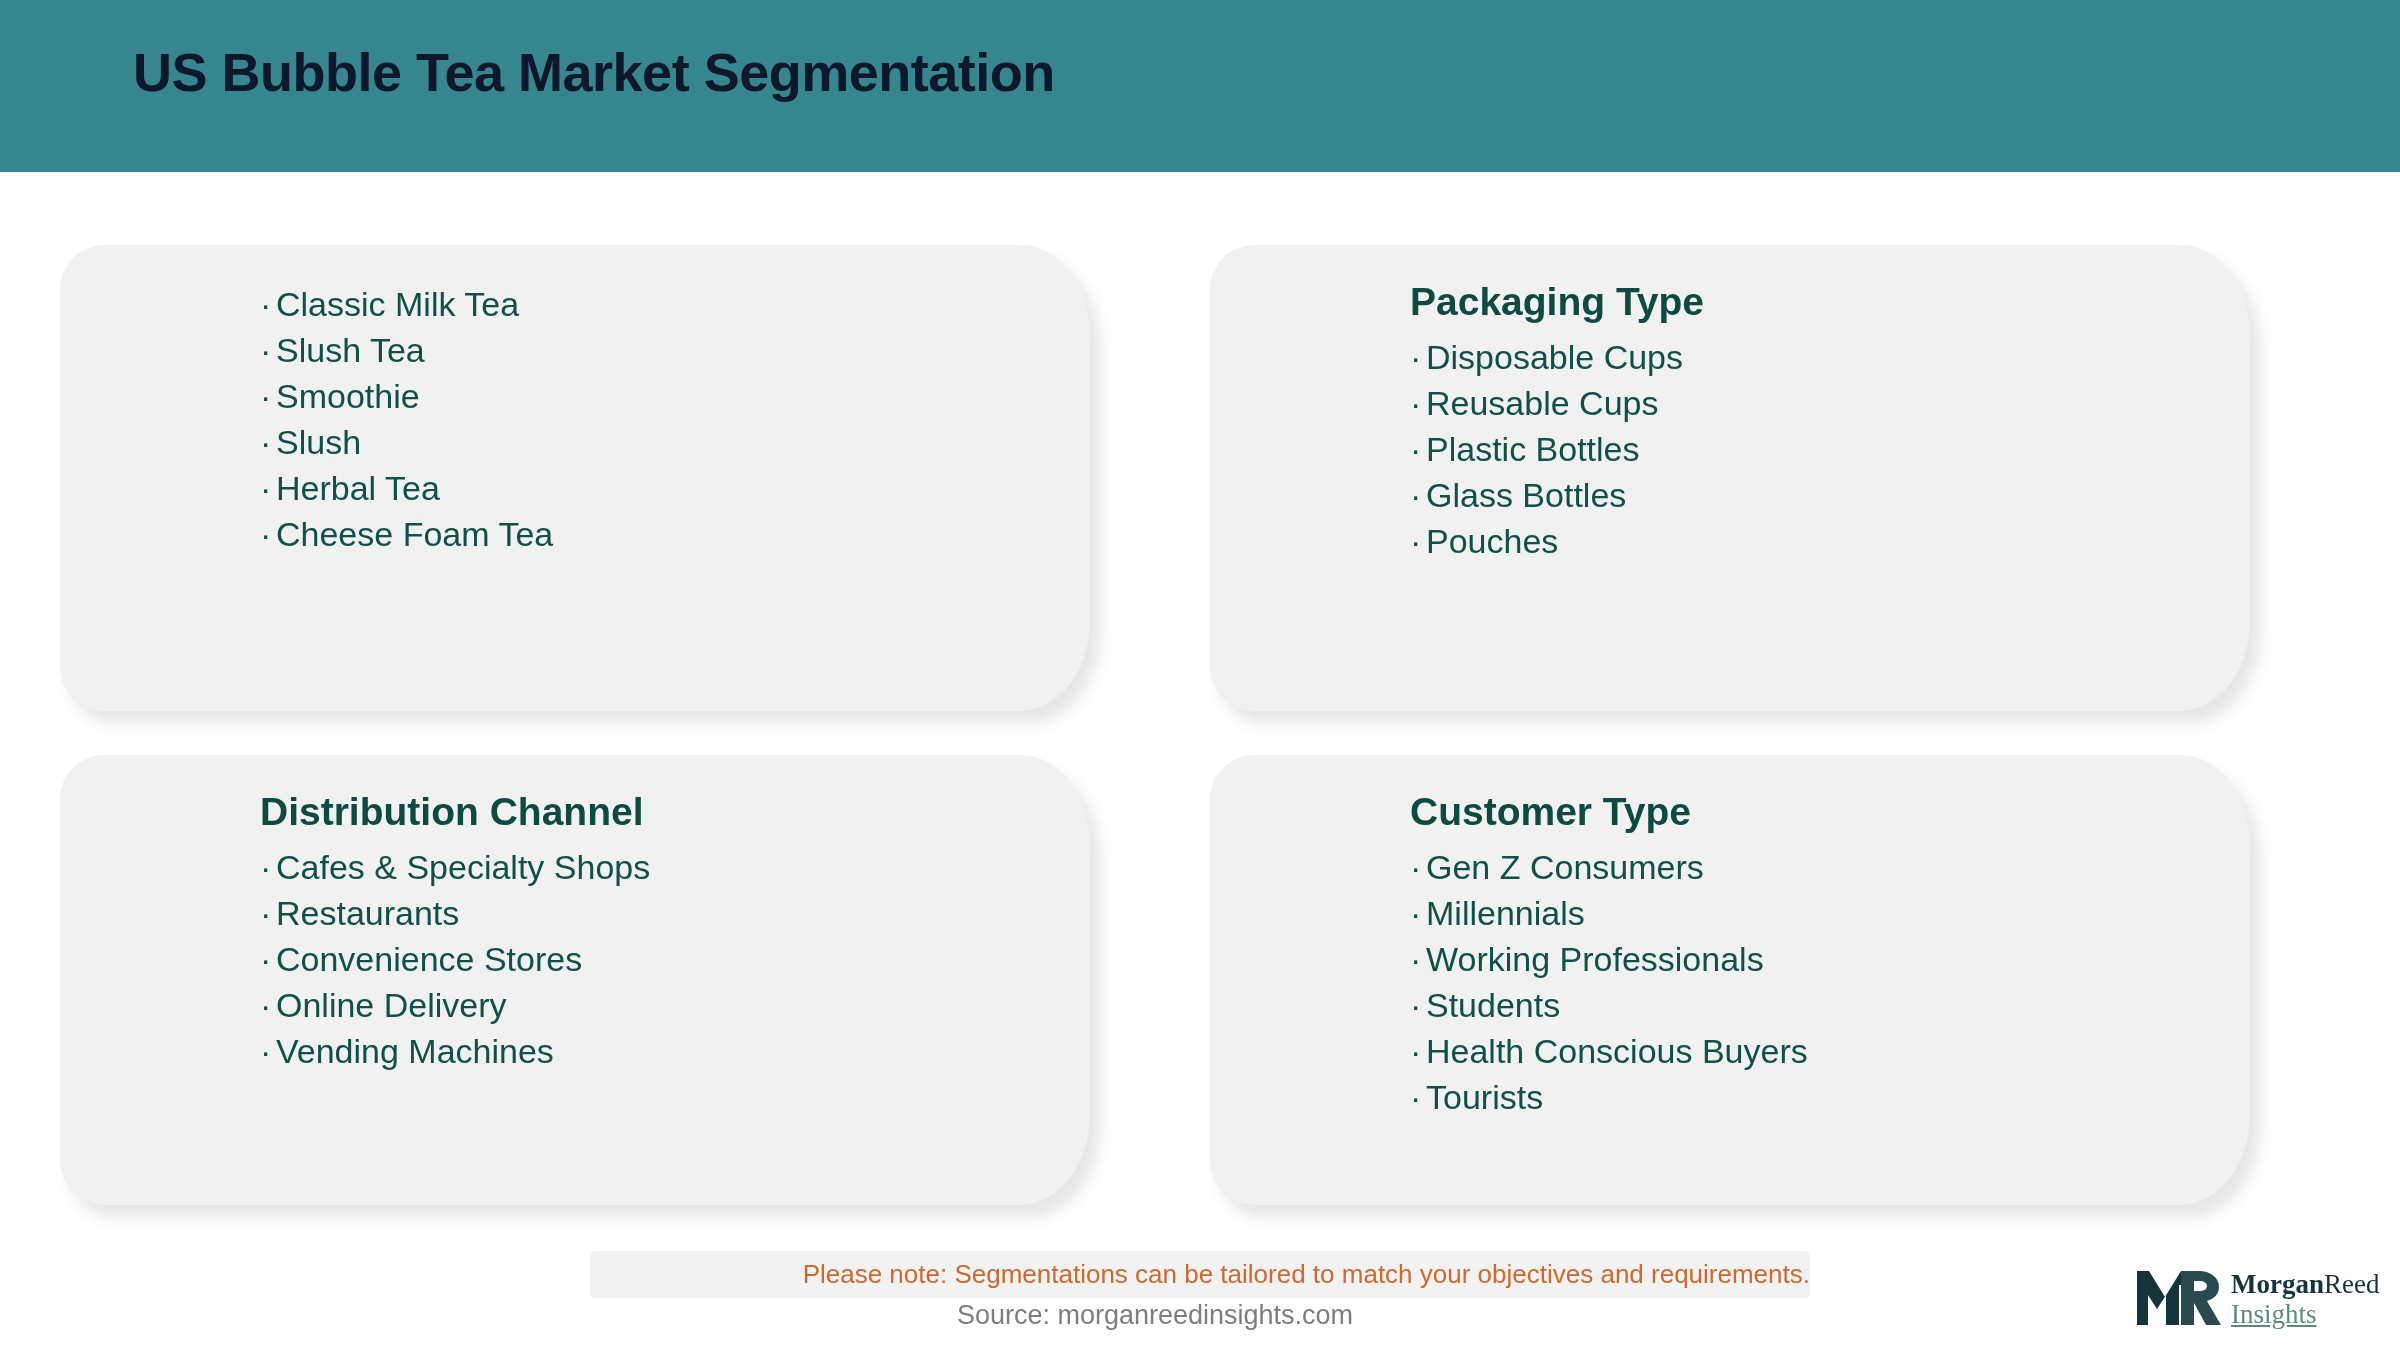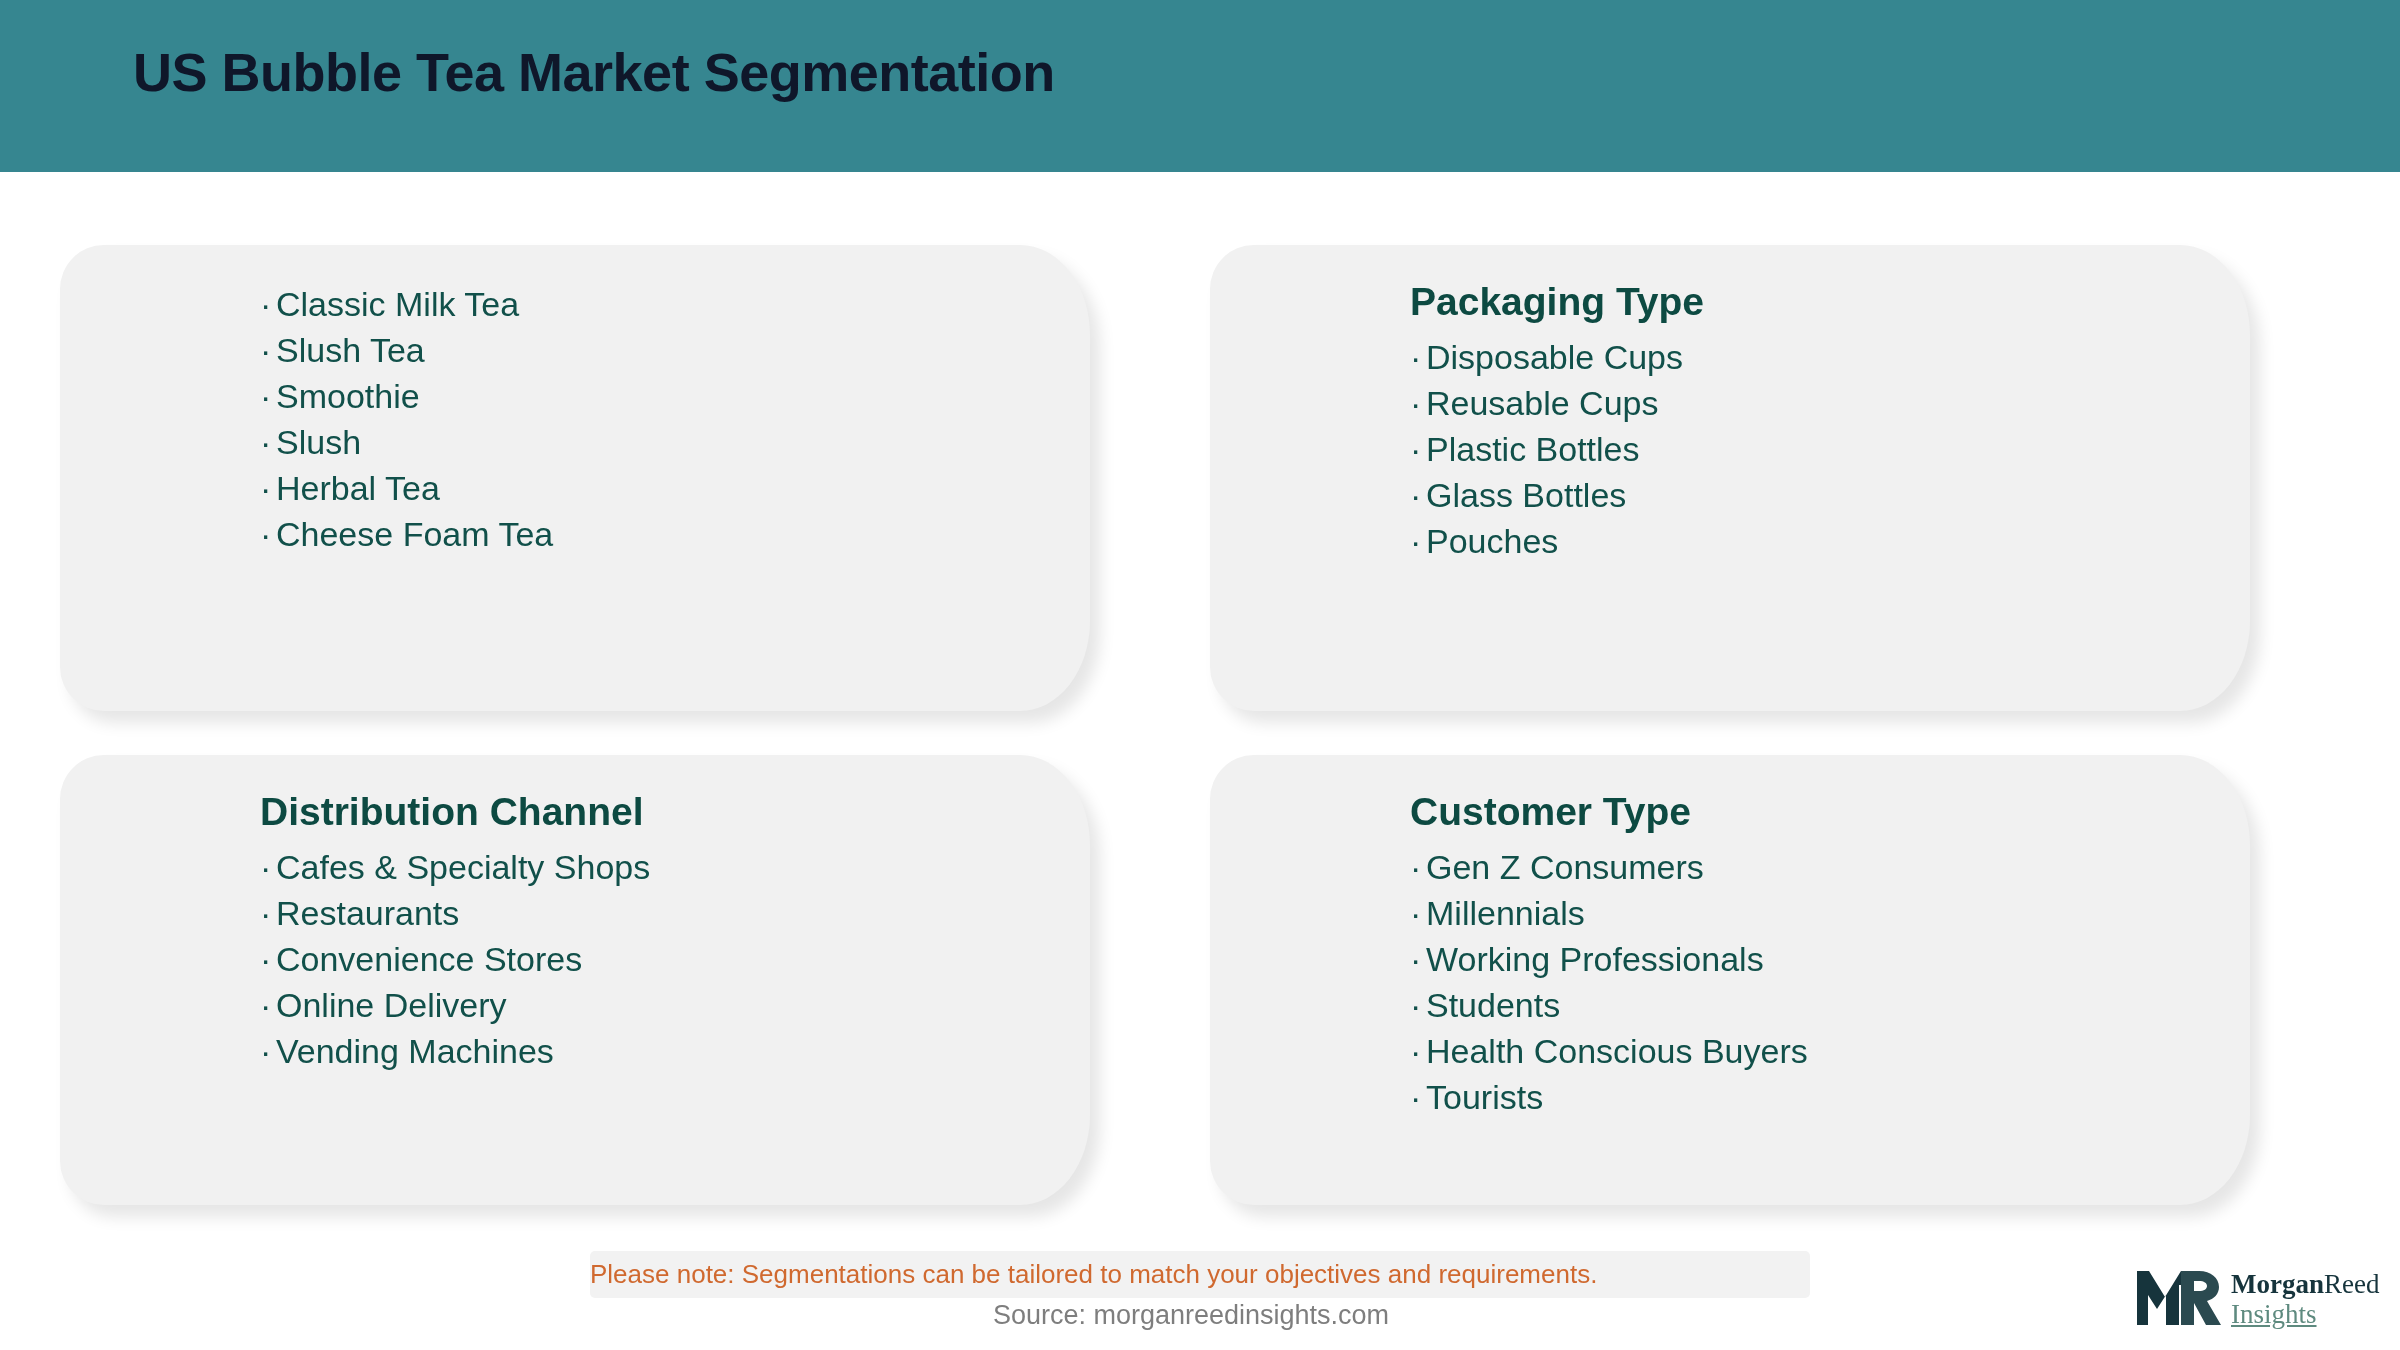--- a/index.html
+++ b/index.html
@@ -100,35 +100,34 @@
     border-radius: 5px;
     box-sizing: border-box;
   }
   .note-text {
     position: absolute;
     left: 0;
     top: 0;
     width: 1220px;
     height: 47px;
     line-height: 47px;
-    text-align: left;
+    text-align: right;
     font-size: 26px;
     color: #D0692F;
     white-space: nowrap;
   }
   .source-text {
     position: absolute;
     left: 0;
     top: 1300px;
     width: 2310px;
     text-align: center;
     font-size: 27px;
     color: #7E7E7E;
     white-space: nowrap;
-    padding-left: 36px;
   }
 
   
   .logo {
     position: absolute;
     left: 2135px;
     top: 1265px;
     width: 230px;
     height: 72px;
   }

